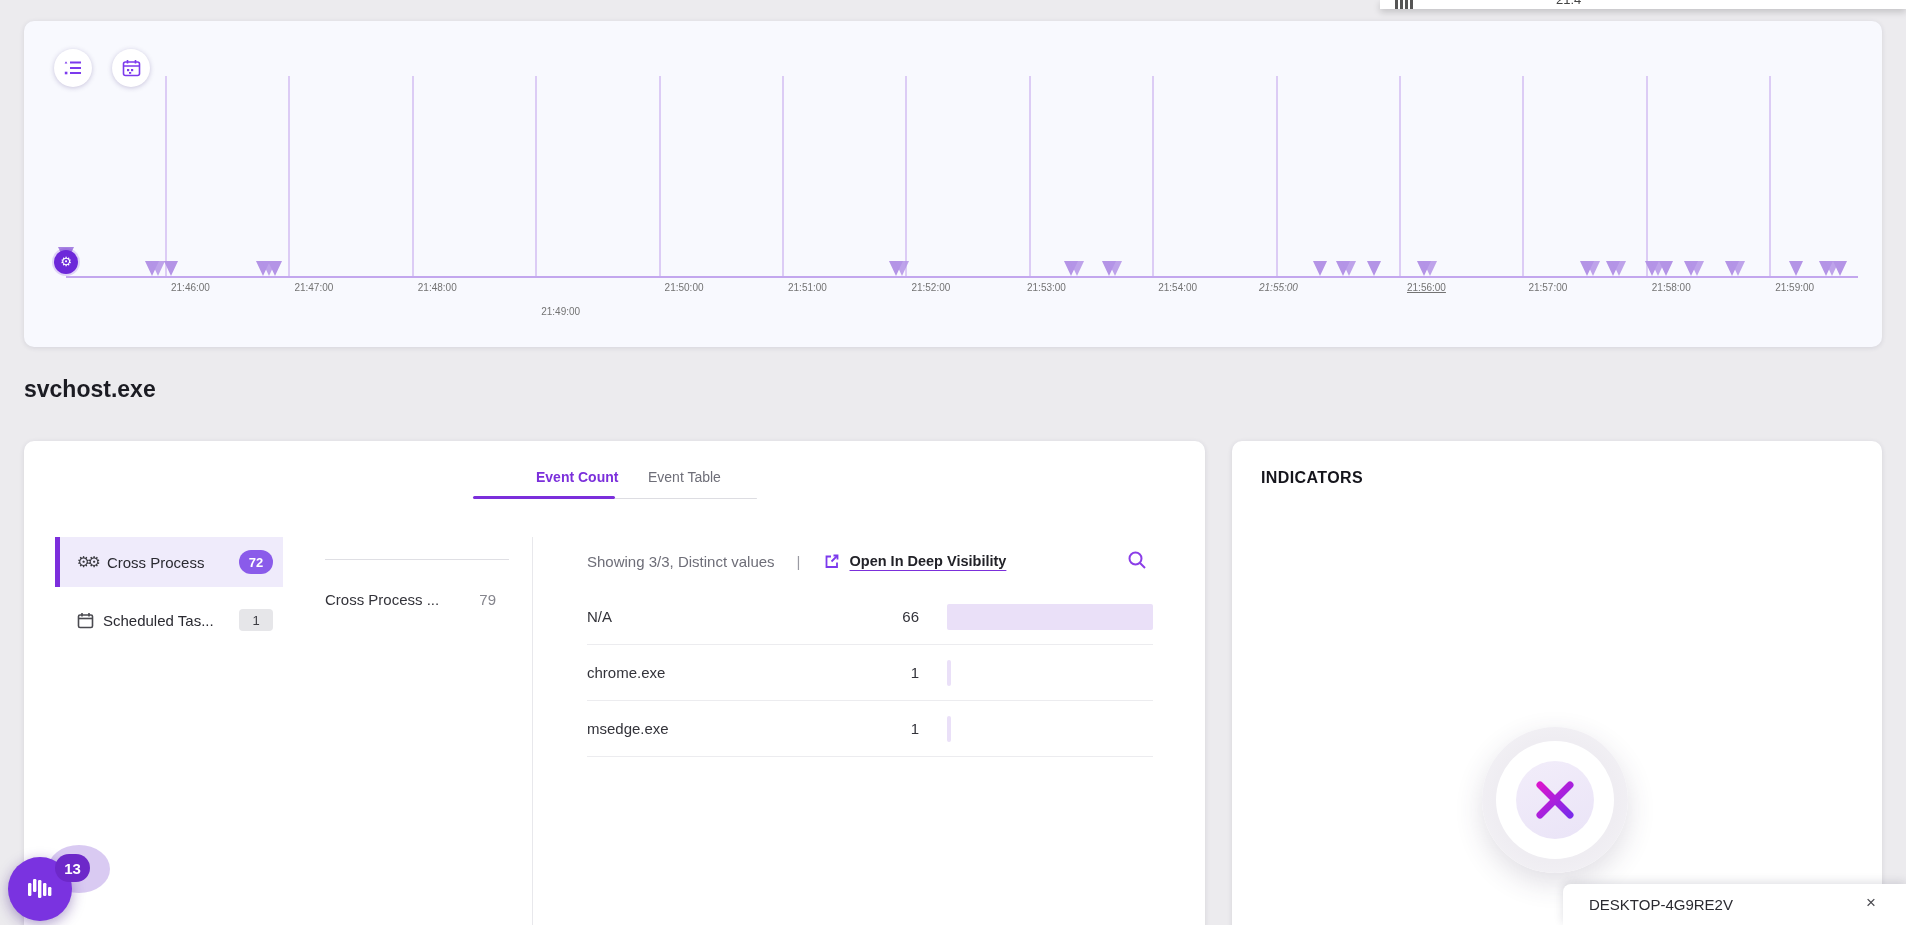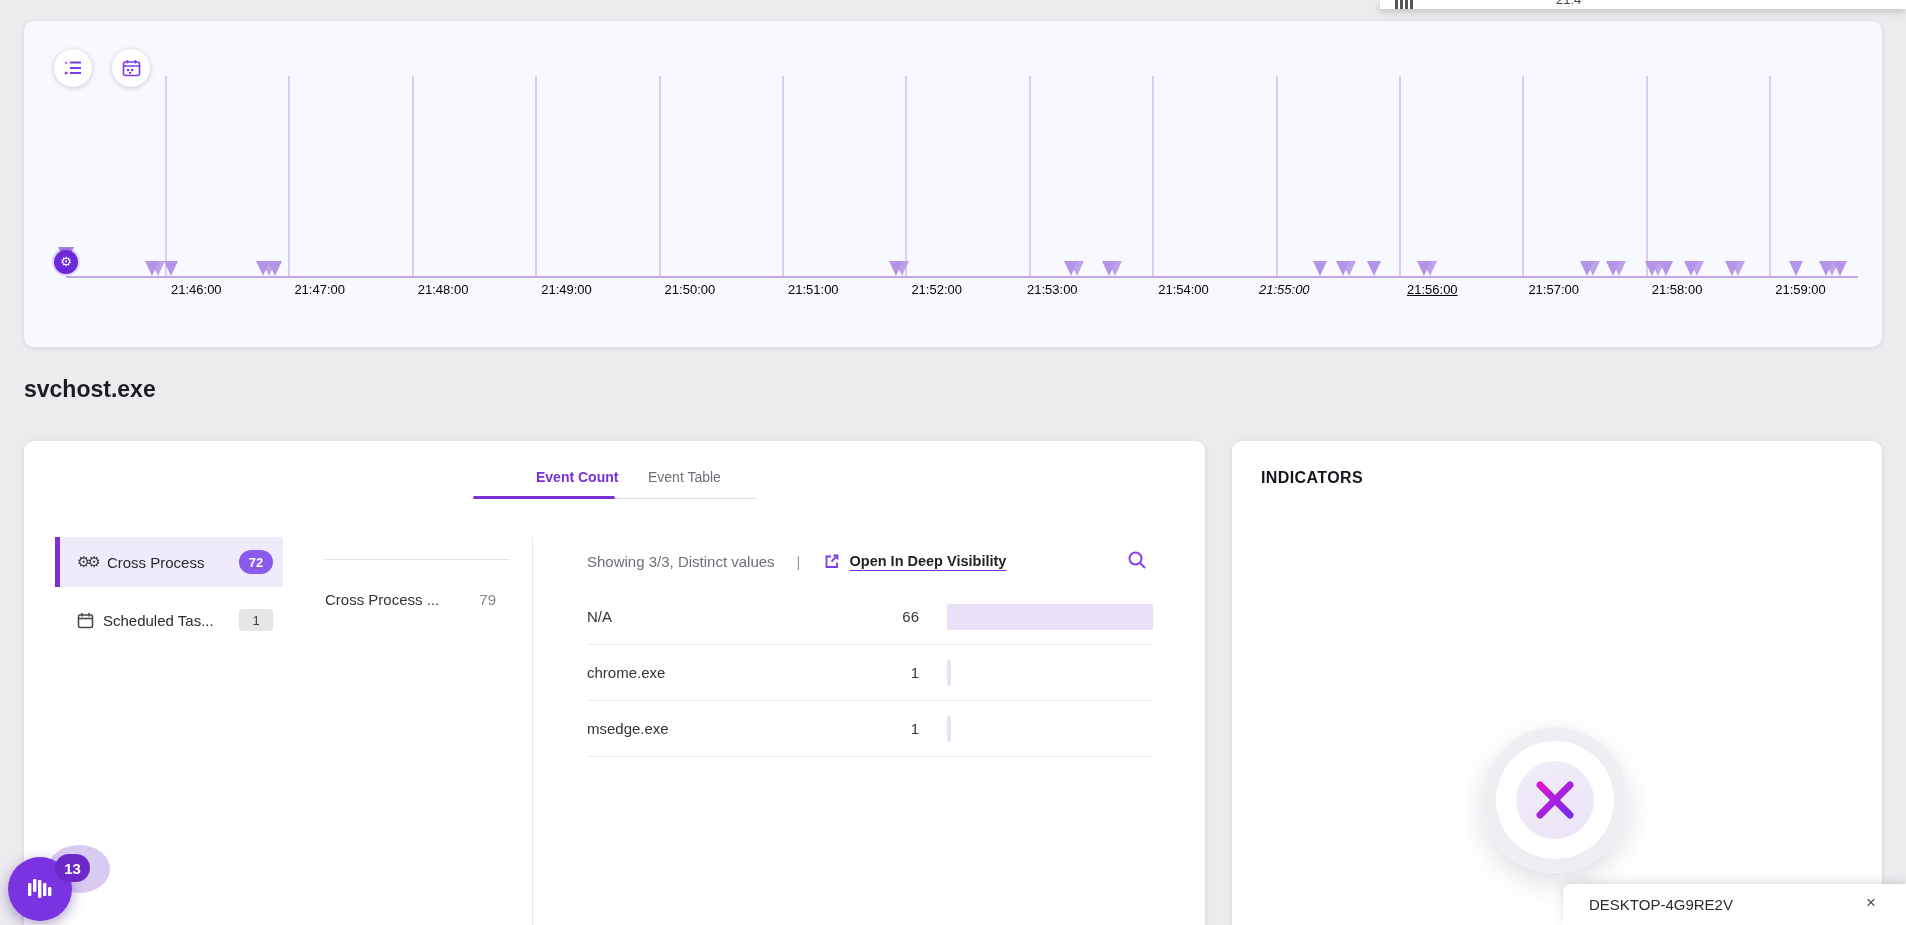--- a/index.html
+++ b/index.html
@@ -26,21 +26,21 @@
     left:24px; top:21px; width:1858px; height:326px;
     background:#F8F9FE; overflow:hidden;
   }
   .round-btn {
     position:absolute; width:38px; height:38px; border-radius:50%;
     background:#fff; box-shadow:0 1px 5px rgba(60,40,120,.25);
     display:flex; align-items:center; justify-content:center; cursor:pointer;
   }
   .grid-line { position:absolute; top:55px; width:2px; height:200px; background:#DCCCF5; }
   .base-line { position:absolute; left:42px; top:255px; width:1792px; height:2px; background:#C3A7EE; }
-  .tick-label { position:absolute; top:261px; font-size:13px; color:#000000; white-space:nowrap; }
+  .tick-label { position:absolute; top:261px; font-size:10px; color:#737373; white-space:nowrap; }
   .tri {
     position:absolute; width:0; height:0;
     border-left:7px solid transparent; border-right:7px solid transparent;
     border-top:15px solid #B494E6; top:240px;
   }
   .tri.ghost { opacity:.85; }
   .origin-tri {
     position:absolute; left:34px; top:226px; width:0; height:0;
     border-left:8px solid transparent; border-right:8px solid transparent;
     border-top:17px solid #A783E2;
@@ -218,21 +218,21 @@
       <div class="grid-line" style="left: 1375px;"></div>
       <div class="grid-line" style="left: 1498.4px;"></div>
       <div class="grid-line" style="left: 1621.8px;"></div>
       <div class="grid-line" style="left: 1745.2px;"></div>
     </div>
   <div class="base-line"></div>
   <div id="tick-labels">
       <div class="tick-label" style="left: 147px;">21:46:00</div>
       <div class="tick-label" style="left: 270.4px;">21:47:00</div>
       <div class="tick-label" style="left: 393.8px;">21:48:00</div>
-      <div class="tick-label" style="left: 517.2px;">21:49:00</div>
+      <div class="tick-label" style="left: 517.2px; margin-top: 24px;">21:49:00</div>
       <div class="tick-label" style="left: 640.6px;">21:50:00</div>
       <div class="tick-label" style="left: 764px;">21:51:00</div>
       <div class="tick-label" style="left: 887.4px;">21:52:00</div>
       <div class="tick-label" style="left: 1003px;">21:53:00</div>
       <div class="tick-label" style="left: 1134.2px;">21:54:00</div>
       <div class="tick-label" style="left: 1235px; font-style: italic;">21:55:00</div>
       <div class="tick-label" style="left: 1383px; text-decoration: underline;">21:56:00</div>
       <div class="tick-label" style="left: 1504.4px;">21:57:00</div>
       <div class="tick-label" style="left: 1627.8px;">21:58:00</div>
       <div class="tick-label" style="left: 1751.2px; text-align: center;">21:59:00</div>

